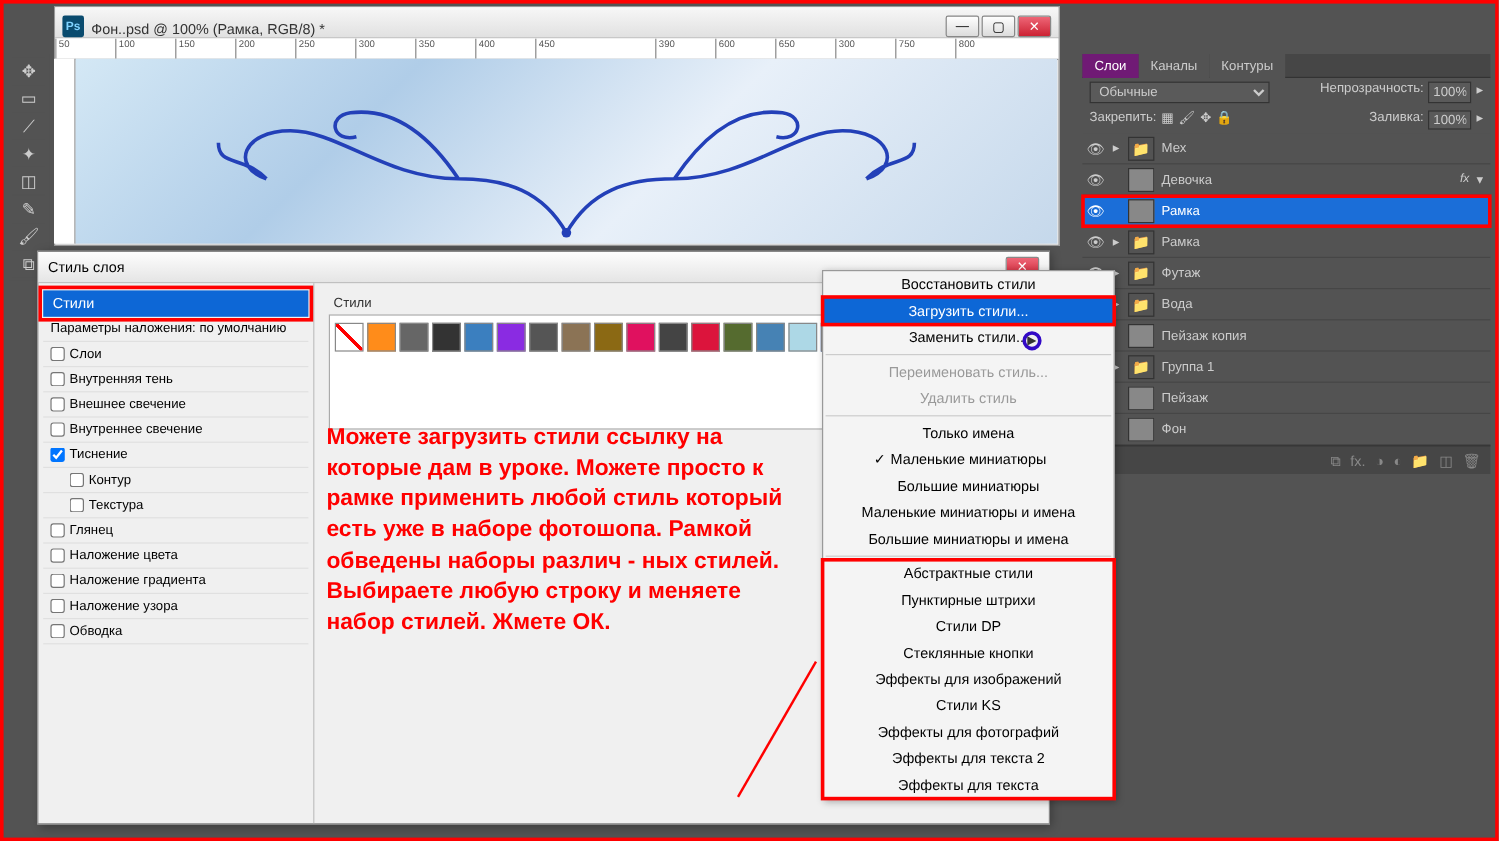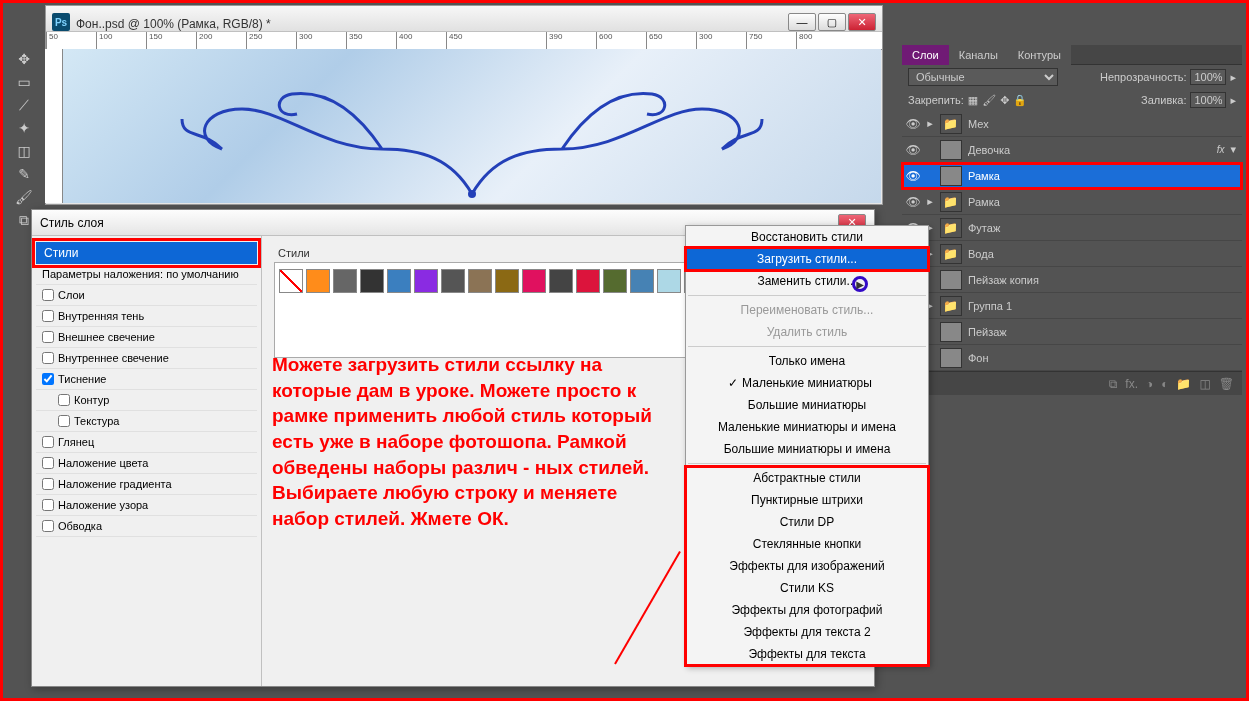--- a/index.html
+++ b/index.html
@@ -16,21 +16,21 @@
 .ruler-v { position: absolute; left: 42px; top: 46px; width: 18px; height: 154px; background: #fff; border-right: 1px solid #888; }
 .canvas { position: absolute; left: 60px; top: 46px; width: 818px; height: 154px; background: linear-gradient(135deg, #d4e8f5 0%, #b0cde8 30%, #e8f0f9 60%, #c5d8eb 100%); overflow: hidden; }
 .ornament { position: absolute; top: 10px; left: 50%; transform: translateX(-50%); width: 700px; height: 140px; }
 .swirl { fill: none; stroke: #2340b8; stroke-width: 3; }
 .toolbox { position: absolute; left: 4px; top: 42px; width: 34px; background: #535353; padding: 2px; }
 .tool { width: 28px; height: 22px; margin: 1px; background: #535353; display: flex; align-items: center; justify-content: center; color: #ccc; font-size: 14px; }
 .layers-panel { position: absolute; right: 4px; top: 42px; width: 340px; background: #535353; color: #ccc; font-size: 11px; }
 .panel-header { height: 20px; background: #464646; display: flex; align-items: center; border-bottom: 1px solid #333; }
 .panel-tab { padding: 4px 10px; background: #535353; cursor: pointer; }
 .panel-tab.active { background: #701a75; color: #fff; }
-.panel-row { display: flex; align-items: center; padding: 3px 6px; gap: 4px; }
+.panel-row { display: flex; padding: 3px 6px; gap: 4px; }
 .panel-row select, .panel-row input { background: #5a5a5a; border: 1px solid #333; color: #ccc; font-size: 11px; padding: 1px 3px; }
 .layer-list { background: #535353; }
 .layer { display: flex; align-items: center; height: 26px; border-bottom: 1px solid #464646; }
 .layer.sel { background: #1b6ed8; color: #fff; }
 .layer.sel-frame { outline: 3px solid #ff0000; outline-offset: -2px; }
 .eye { width: 22px; text-align: center; font-size: 12px; }
 .thumb { width: 22px; height: 20px; background: #888; margin: 0 4px; border: 1px solid #333; }
 .thumb.folder { background: transparent; color: #999; display:flex;align-items:center;justify-content:center;font-size:12px; }
 .arrow { width: 12px; text-align: center; }
 .layer-name { flex: 1; padding-left: 2px; }

